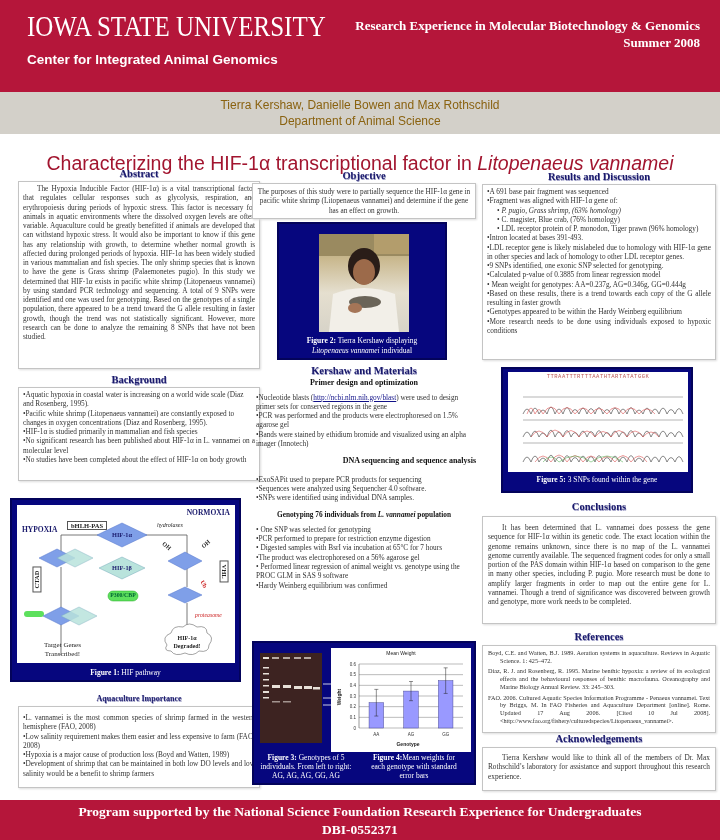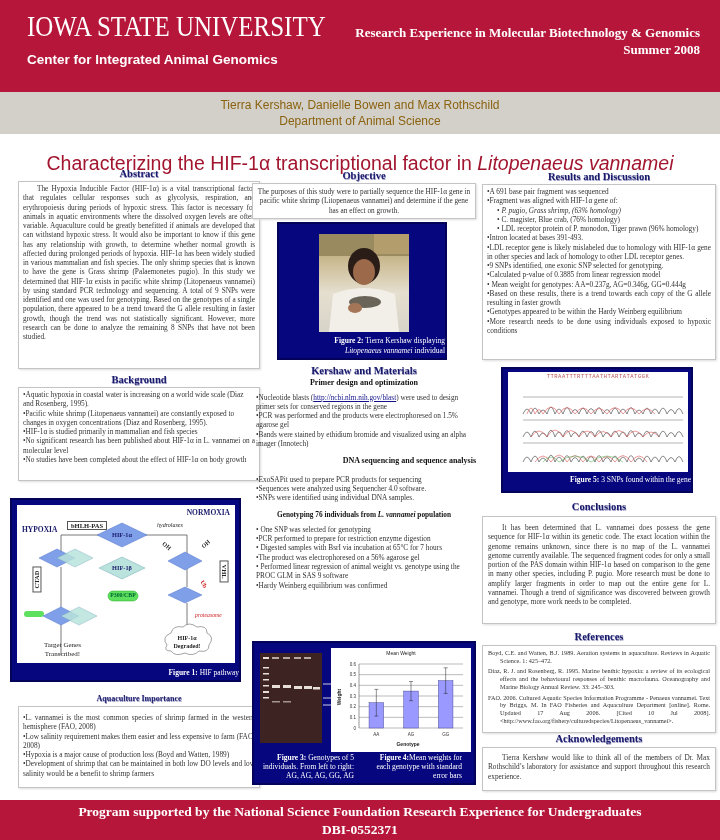--- a/index.html
+++ b/index.html
@@ -2,39 +2,39 @@
 <html><head>
 <meta charset="utf-8">
 <style>
   * { box-sizing: border-box; margin: 0; padding: 0; }
   html, body { width: 720px; height: 840px; overflow: hidden; background: #fff; }
   body { font-family: "Liberation Serif", serif; color: #222; position: relative; }
 
   .header { position: absolute; left: 0; top: 0; width: 720px; height: 92px; background: #b5163a; }
   .isu { position: absolute; left: 27px; top: 12px; color: #fff; font-family: "Liberation Serif", serif; font-size: 29px; letter-spacing: 0px; line-height: 1; transform: scaleX(0.86); transform-origin: left top; }
   .cfiag { position: absolute; left: 27px; top: 52px; color: #fff; font-family: "Liberation Sans", sans-serif; font-weight: bold; font-size: 13.5px; }
-  .program { position: absolute; right: 20px; top: 17px; color: #fff; font-weight: bold; font-size: 13px; text-align: right; line-height: 17px; margin-top: 7px; }
+  .program { position: absolute; right: 20px; top: 17px; color: #fff; font-weight: bold; font-size: 13px; text-align: right; line-height: 17px; }
 
   .authors { position: absolute; left: 0; top: 92px; width: 720px; height: 42px; background: #d3d0c9; text-align: center; font-family: "Liberation Sans", sans-serif; font-size: 12px; color: #8a6210; line-height: 16px; padding-top: 5px; }
 
   .title { position: absolute; left: 0; top: 152px; width: 720px; text-align: center; font-family: "Liberation Sans", sans-serif; font-size: 19.5px; color: #a2152f; }
   .title i { font-style: italic; }
 
   .sec-h { font-weight: bold; color: #1a1a6c; font-size: 10.5px; text-align: center; text-shadow: 0.5px 0.5px 0 #9a9ac4; }
   .box { background: #fff; border: 1px solid #c4c4c4; box-shadow: 1px 1px 2px #ddd; font-size: 7.3px; line-height: 9.25px; color: #333; padding: 2px 4px; }
   .justify { text-align: justify; }
   .indent { text-indent: 14px; }
 
   .col { position: absolute; }
   .c1 { left: 18px; width: 242px; }
   .c2 { left: 252px; width: 224px; }
   .c3 { left: 482px; width: 234px; }
 
   .navy-panel { background: #06067e; border: 2px solid #03035a; }
-  .cap { color: #fff; font-size: 7.5px; text-align: right; line-height: 9.5px; }
+  .cap { color: #fff; font-size: 7.5px; text-align: center; line-height: 9.5px; }
   .cap b { font-weight: bold; }
 
   
   .fig1 { position: absolute; left: 10px; top: 498px; width: 231px; height: 184px; }
   .fig1-inner { position: absolute; left: 5px; top: 5px; width: 218px; height: 158px; background: #fff; }
   .fig1-cap { position: absolute; left: 0; bottom: 3px; width: 100%; }
   .dlabel { position: absolute; font-size: 7.5px; font-weight: bold; color: #1a1a6c; }
   .dbox { position: absolute; font-size: 6.5px; font-weight: bold; border: 1px solid #555; padding: 0 3px; background:#fff; color:#222;}
   .dtext { position: absolute; font-size: 6.3px; font-weight: bold; color:#1a1a6c; text-align:center; }
 

